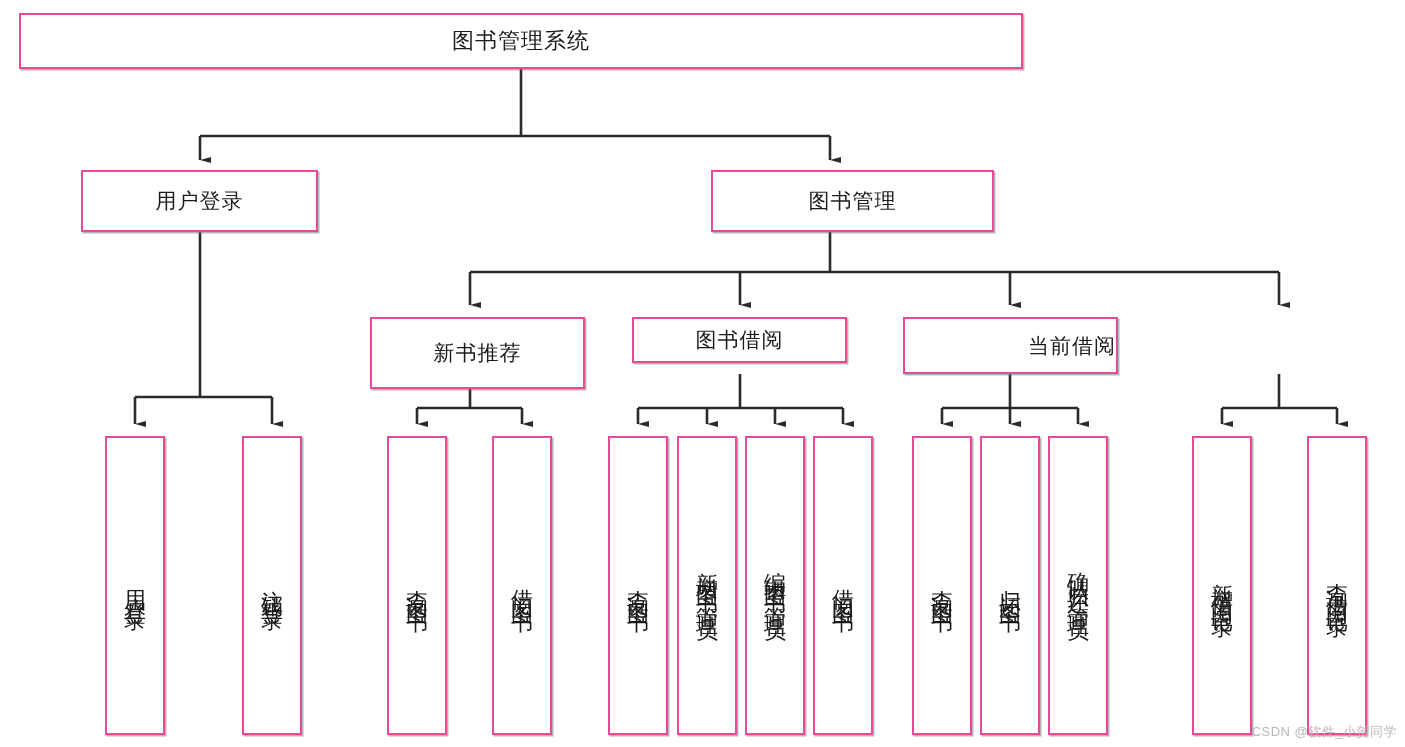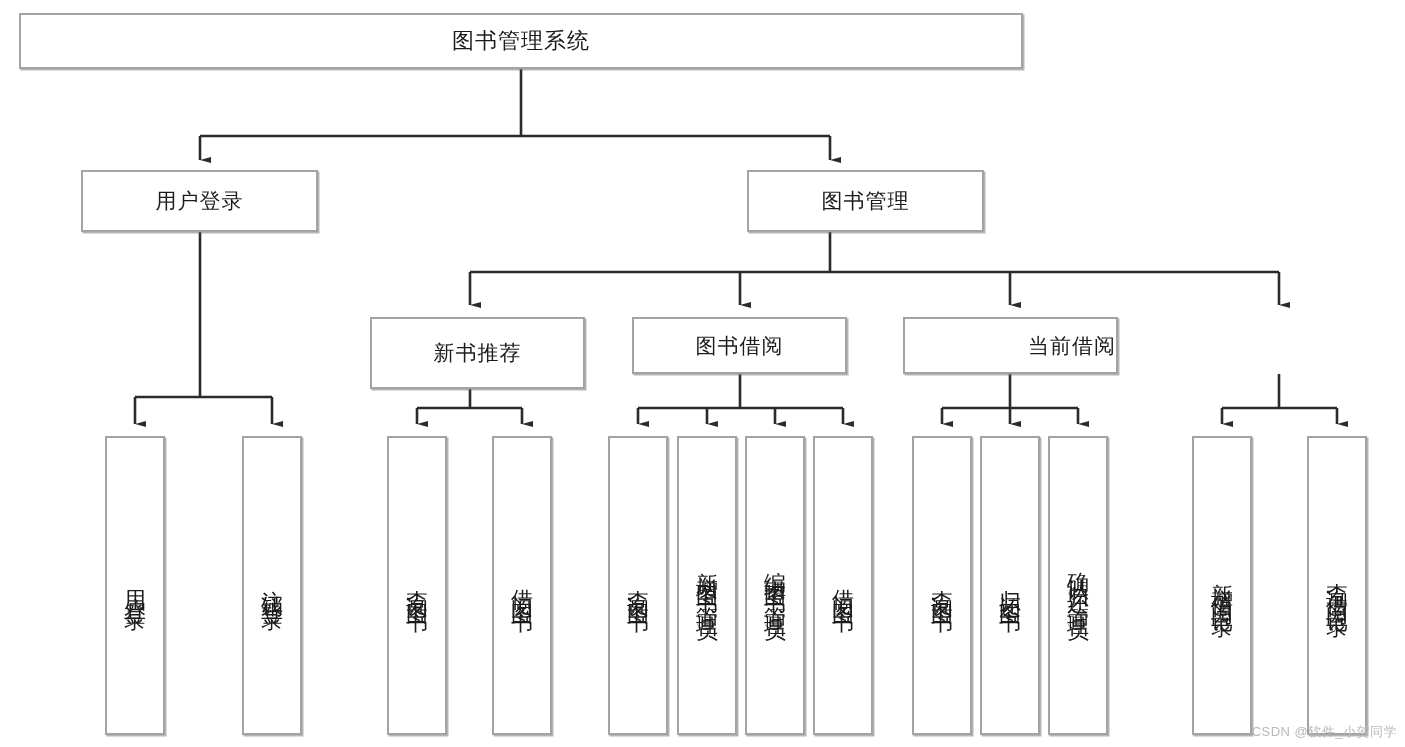--- a/index.html
+++ b/index.html
@@ -7,21 +7,21 @@
     width:1405px;height:747px;overflow:hidden;
     font-family:"Liberation Sans","DejaVu Sans",sans-serif;
   }
   #stage{position:relative;width:1405px;height:747px;background:#ffffff;}
   #wires{position:absolute;left:0;top:0;width:1405px;height:747px;}
 
   .node{
     position:absolute;
     box-sizing:border-box;
     background:#ffffff;
-    border:2px solid #a3a3a3;
+    border:2px solid #ec4899;
     box-shadow:1.5px 1.5px 0 rgba(120,120,120,.55);
     display:flex;
     align-items:center;
     justify-content:center;
     color:#1b1b1b;
   }
   .node.horiz{font-size:21px;letter-spacing:1px;}
   .node.root{font-size:22px;}
   .node.leaf{
     writing-mode:vertical-rl;
@@ -103,28 +103,28 @@
     </g>
   </svg>
 
   <div class="node horiz root" style="left:19px;top:13px;width:1004px;height:56px;">
     <span>图书管理系统</span>
   </div>
 
   <div class="node horiz" style="left:81px;top:170px;width:237px;height:62px;">
     <span>用户登录</span>
   </div>
-  <div class="node horiz" style="left:711px;top:170px;width:237px;height:62px;margin-left:36px;">
+  <div class="node horiz" style="left:711px;top:170px;width:283px;height:62px;">
     <span>图书管理</span>
   </div>
 
   <div class="node horiz" style="left:370px;top:317px;width:215px;height:72px;">
     <span>新书推荐</span>
   </div>
-  <div class="node horiz" style="left:632px;top:317px;width:215px;height:57px;">
+  <div class="node horiz" style="left:632px;top:317px;width:215px;height:46px;">
     <span>图书借阅</span>
   </div>
   <div class="node horiz" style="left:903px;top:317px;width:215px;height:57px;justify-content:flex-end;">
     <span>当前借阅</span>
   </div>
 
   <div class="node leaf" style="left:105px;top:436px;width:60px;height:299px;">
     <span class="vtext">用户登录</span>
   </div>
   <div class="node leaf" style="left:242px;top:436px;width:60px;height:299px;">

